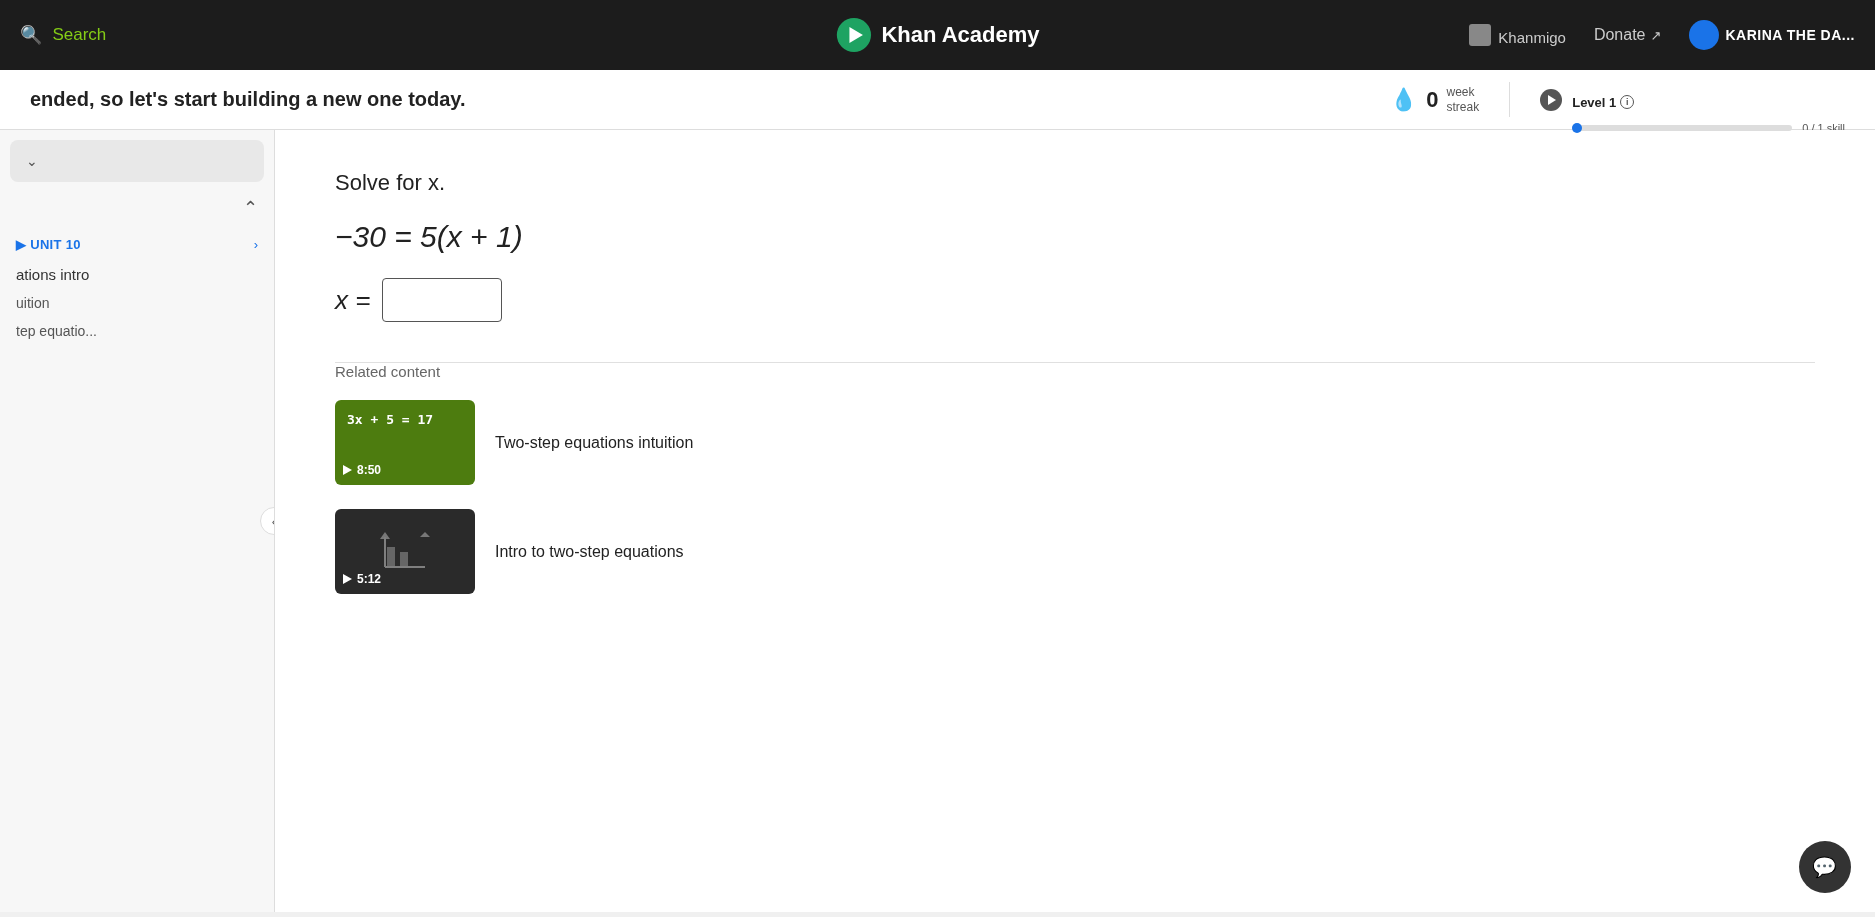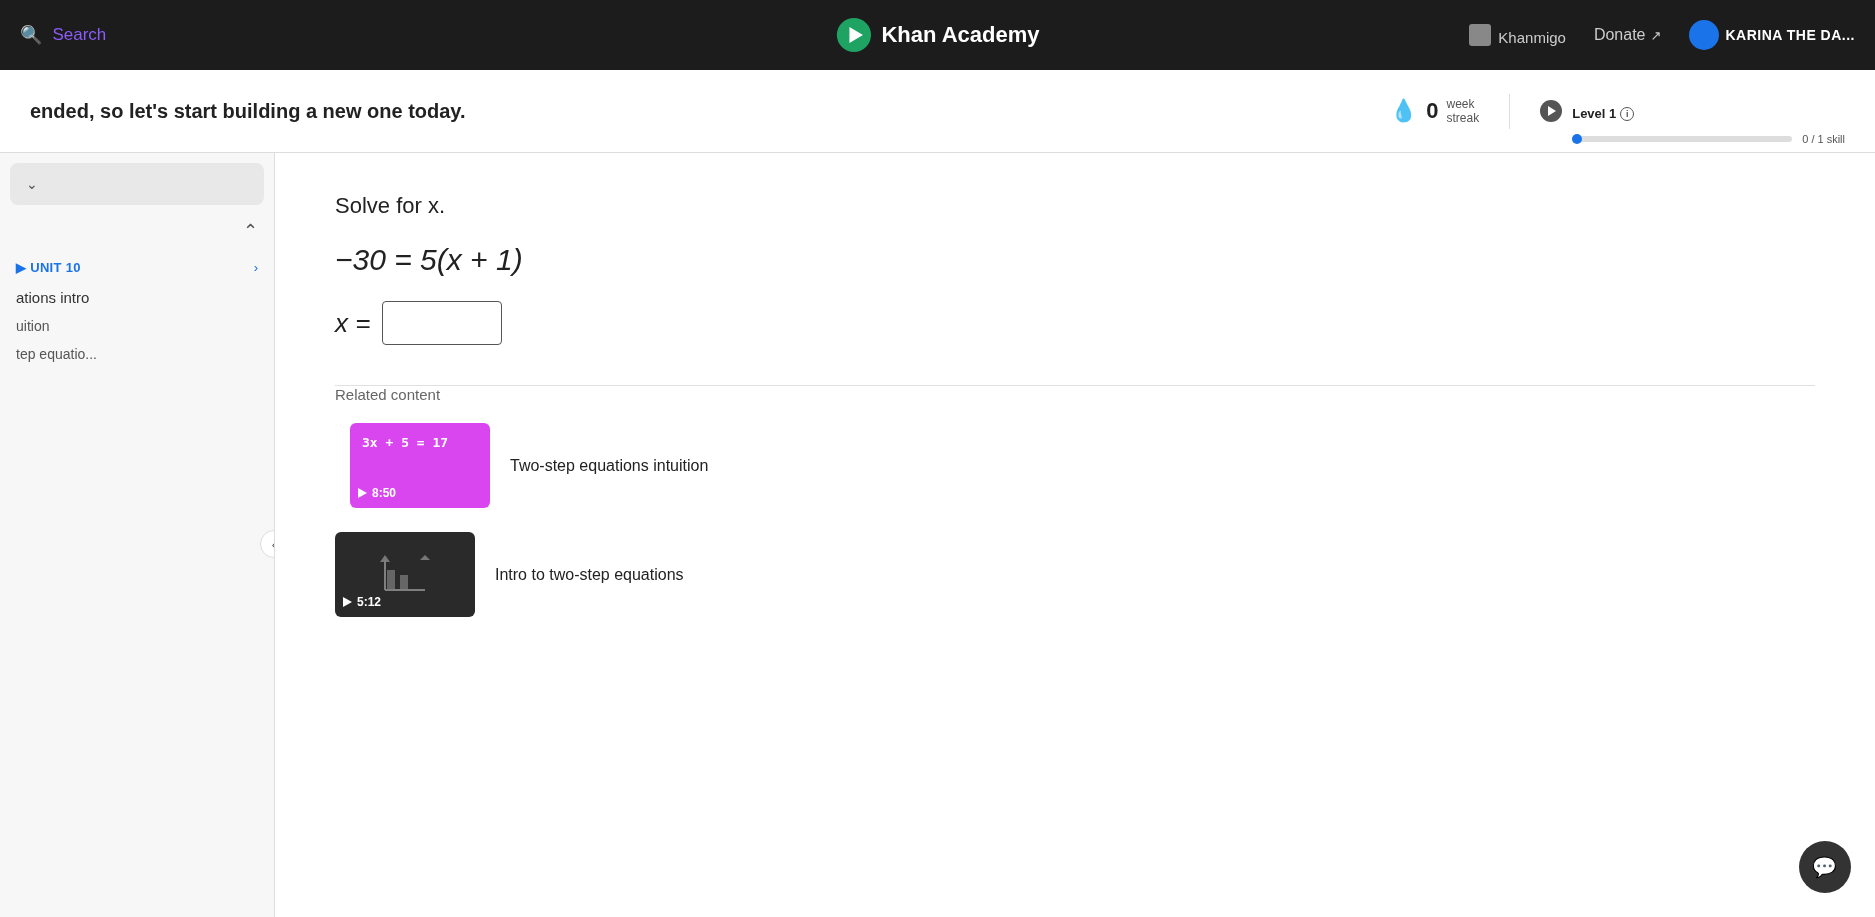--- a/index.html
+++ b/index.html
@@ -26,21 +26,21 @@
       align-items: center;
       width: 320px;
       gap: 10px;
       cursor: pointer;
     }
     .search-icon-wrap {
       color: #ccc;
       font-size: 18px;
     }
     .search-label {
-      color: #8b5cf6;
+      color: #84cc16;
       font-size: 17px;
     }
     .brand-center {
       position: absolute;
       left: 50%;
       transform: translateX(-50%);
       display: flex;
       align-items: center;
       gap: 10px;
     }
@@ -97,21 +97,21 @@
       height: 30px;
       background: #1a73e8;
       border-radius: 50%;
     }
 
     
     .sub-header {
       display: flex;
       align-items: center;
       background: #fff;
-      height: 83px;
+      height: 60px;
       padding: 0 30px;
       border-bottom: 1px solid #ddd;
       gap: 20px;
     }
     .sub-header-title {
       font-size: 20px;
       font-weight: 600;
       color: #222;
       flex: 1;
     }
@@ -366,22 +366,21 @@
       flex-direction: column;
       align-items: flex-start;
       justify-content: flex-end;
       padding: 8px;
       position: relative;
       overflow: hidden;
       flex-shrink: 0;
     }
 
     .video-thumb-1 {
-      background: #d946ef;
-      margin-left: 15px;
+      background: #4d7c0f;
     }
 
     .video-thumb-equation {
       color: #fff;
       font-size: 13px;
       font-family: monospace;
       position: absolute;
       top: 12px;
       left: 12px;
       font-weight: bold;

